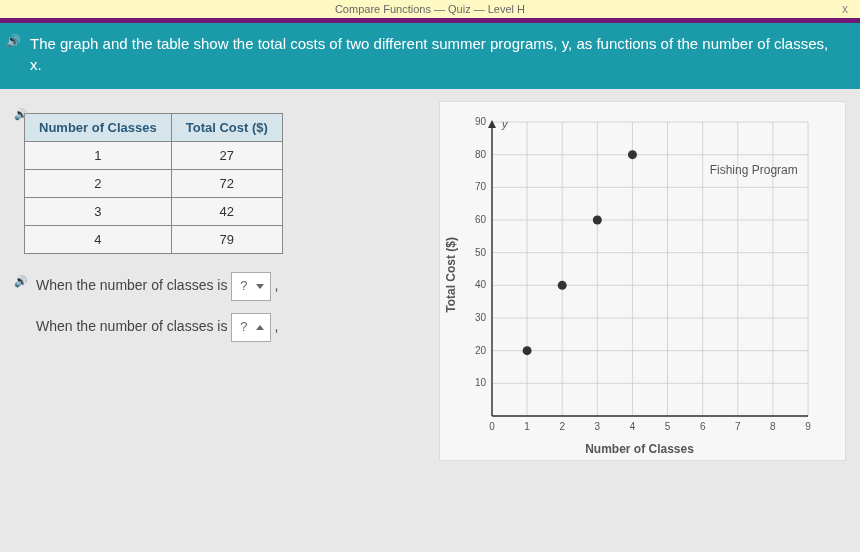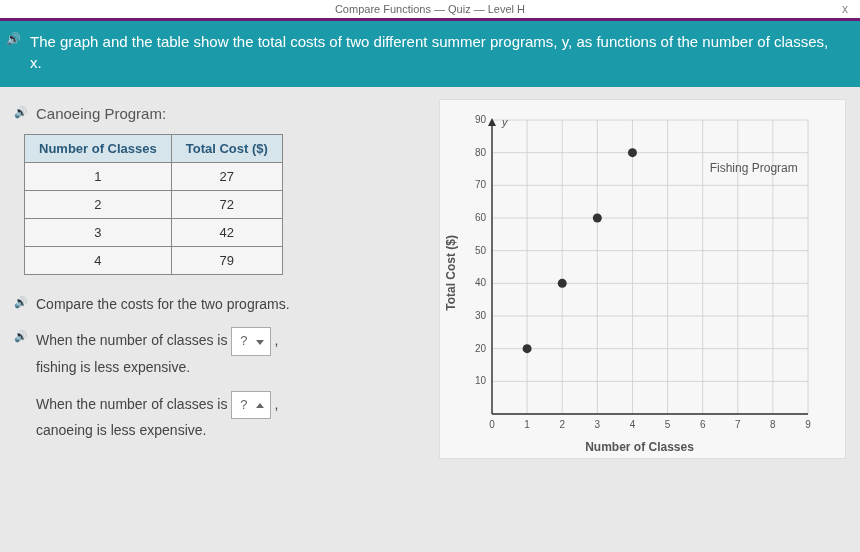--- a/index.html
+++ b/index.html
@@ -4,26 +4,26 @@
   <style>
     * { box-sizing: border-box; margin: 0; padding: 0; }
     body {
       font-family: Arial, sans-serif;
       background: #e8e8e8;
       width: 860px;
       height: 552px;
       overflow: hidden;
     }
     .topbar {
-      background: #ffffff;
+      background: #fef9c3;
       color: #666;
       font-size: 11px;
       text-align: center;
       padding: 3px 0;
-      border-bottom: 3px solid #701a75;
+      border-bottom: 5px solid #701a75;
       position: relative;
     }
     .close-x {
       position: absolute;
       right: 12px;
       top: 2px;
       color: #888;
       font-size: 12px;
       cursor: pointer;
     }
@@ -136,21 +136,20 @@
 
 <div class="banner">
   <span class="speaker-banner">🔊</span>
   <span>The graph and the table show the total costs of two different summer programs, y, as functions of the number of classes, x.</span>
 </div>
 
 <div class="content">
   <div class="left">
     <div class="subheading">
       <span class="speaker-small">🔊</span>
-      <span>Canoeing Program:</span>
     </div>
 
     <table class="data">
       <thead>
         <tr>
           <th>Number of Classes</th>
           <th>Total Cost ($)</th>
         </tr>
       </thead>
       <tbody>
@@ -168,36 +167,33 @@
           </tr>
         <tr>
             <td>4</td>
             <td>79</td>
           </tr>
       </tbody>
     </table>
 
     <div class="prompt">
       <span class="speaker-small">🔊</span>
-      <span>Compare the costs for the two programs.</span>
     </div>
 
     <div class="prompt">
       <span class="speaker-small">🔊</span>
       <span>When the number of classes is</span>
       <span class="dropdown down">?</span> ,
       <br>
-      <span>fishing is less expensive.</span>
     </div>
 
     <div class="prompt">
       <span>When the number of classes is</span>
       <span class="dropdown up">?</span> ,
       <br>
-      <span>canoeing is less expensive.</span>
     </div>
   </div>
 
   <div class="right">
     <div class="chart">
       <div class="chart-wrap">
         <div class="axis-label-y">Total Cost ($)</div>
         <svg class="plot" id="plot" width="360" height="330">
             <line x1="34" y1="306" x2="34" y2="12" stroke="#ccc" stroke-width="0.8"></line>
             <line x1="69.11111111111111" y1="306" x2="69.11111111111111" y2="12" stroke="#ccc" stroke-width="0.8"></line>

